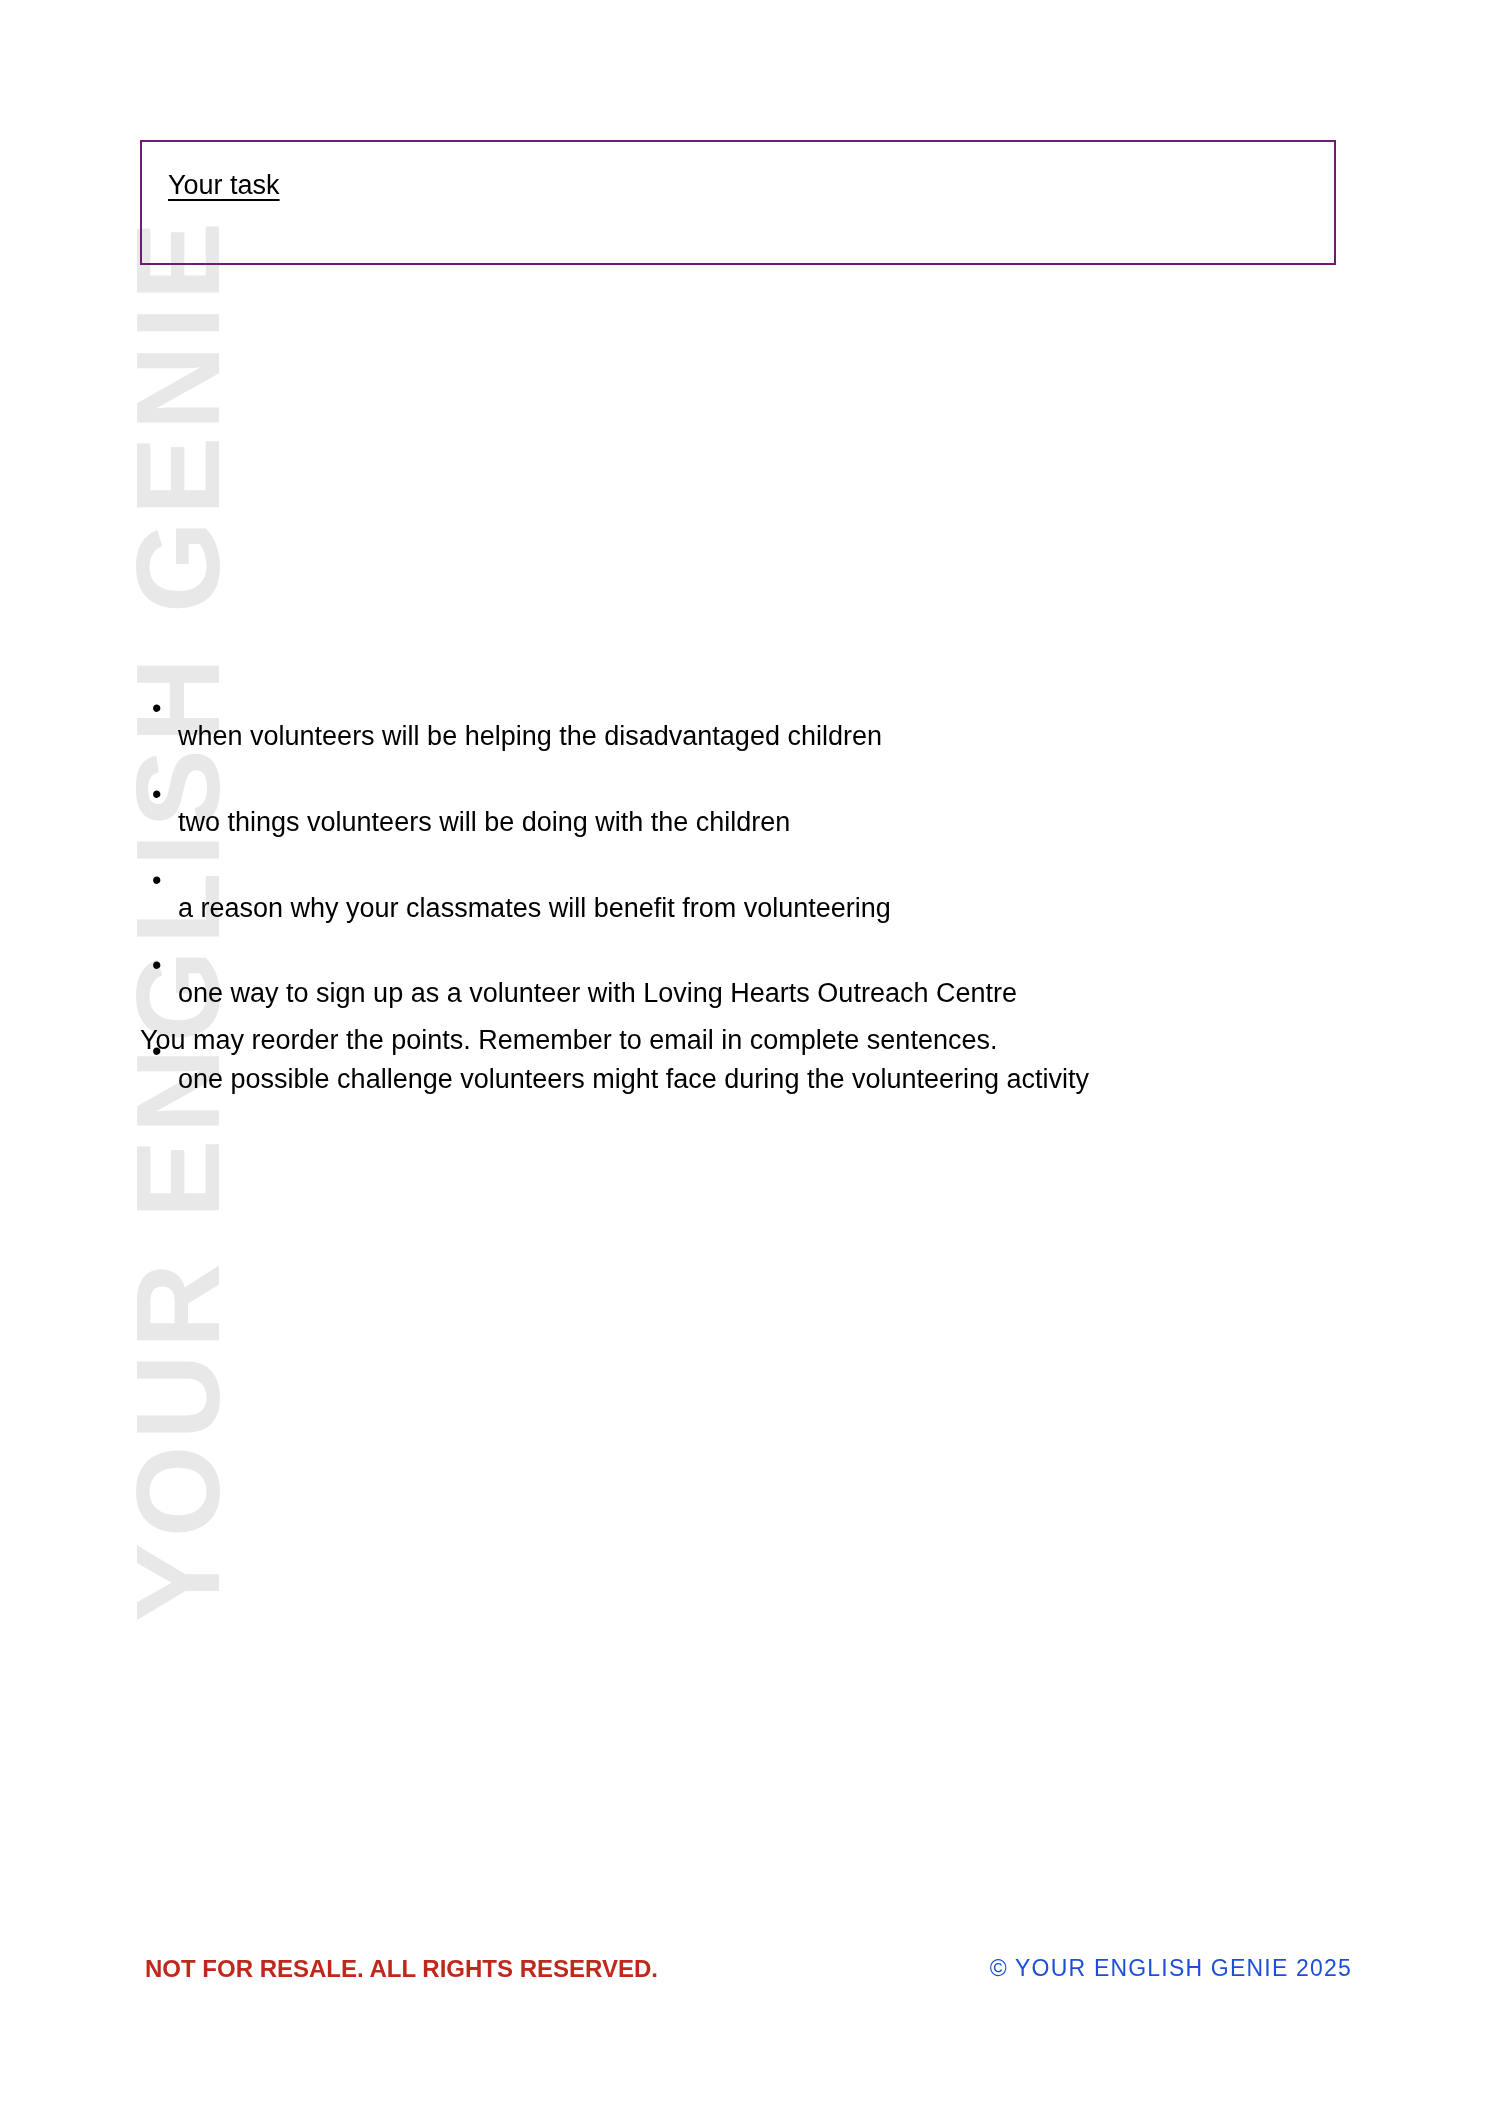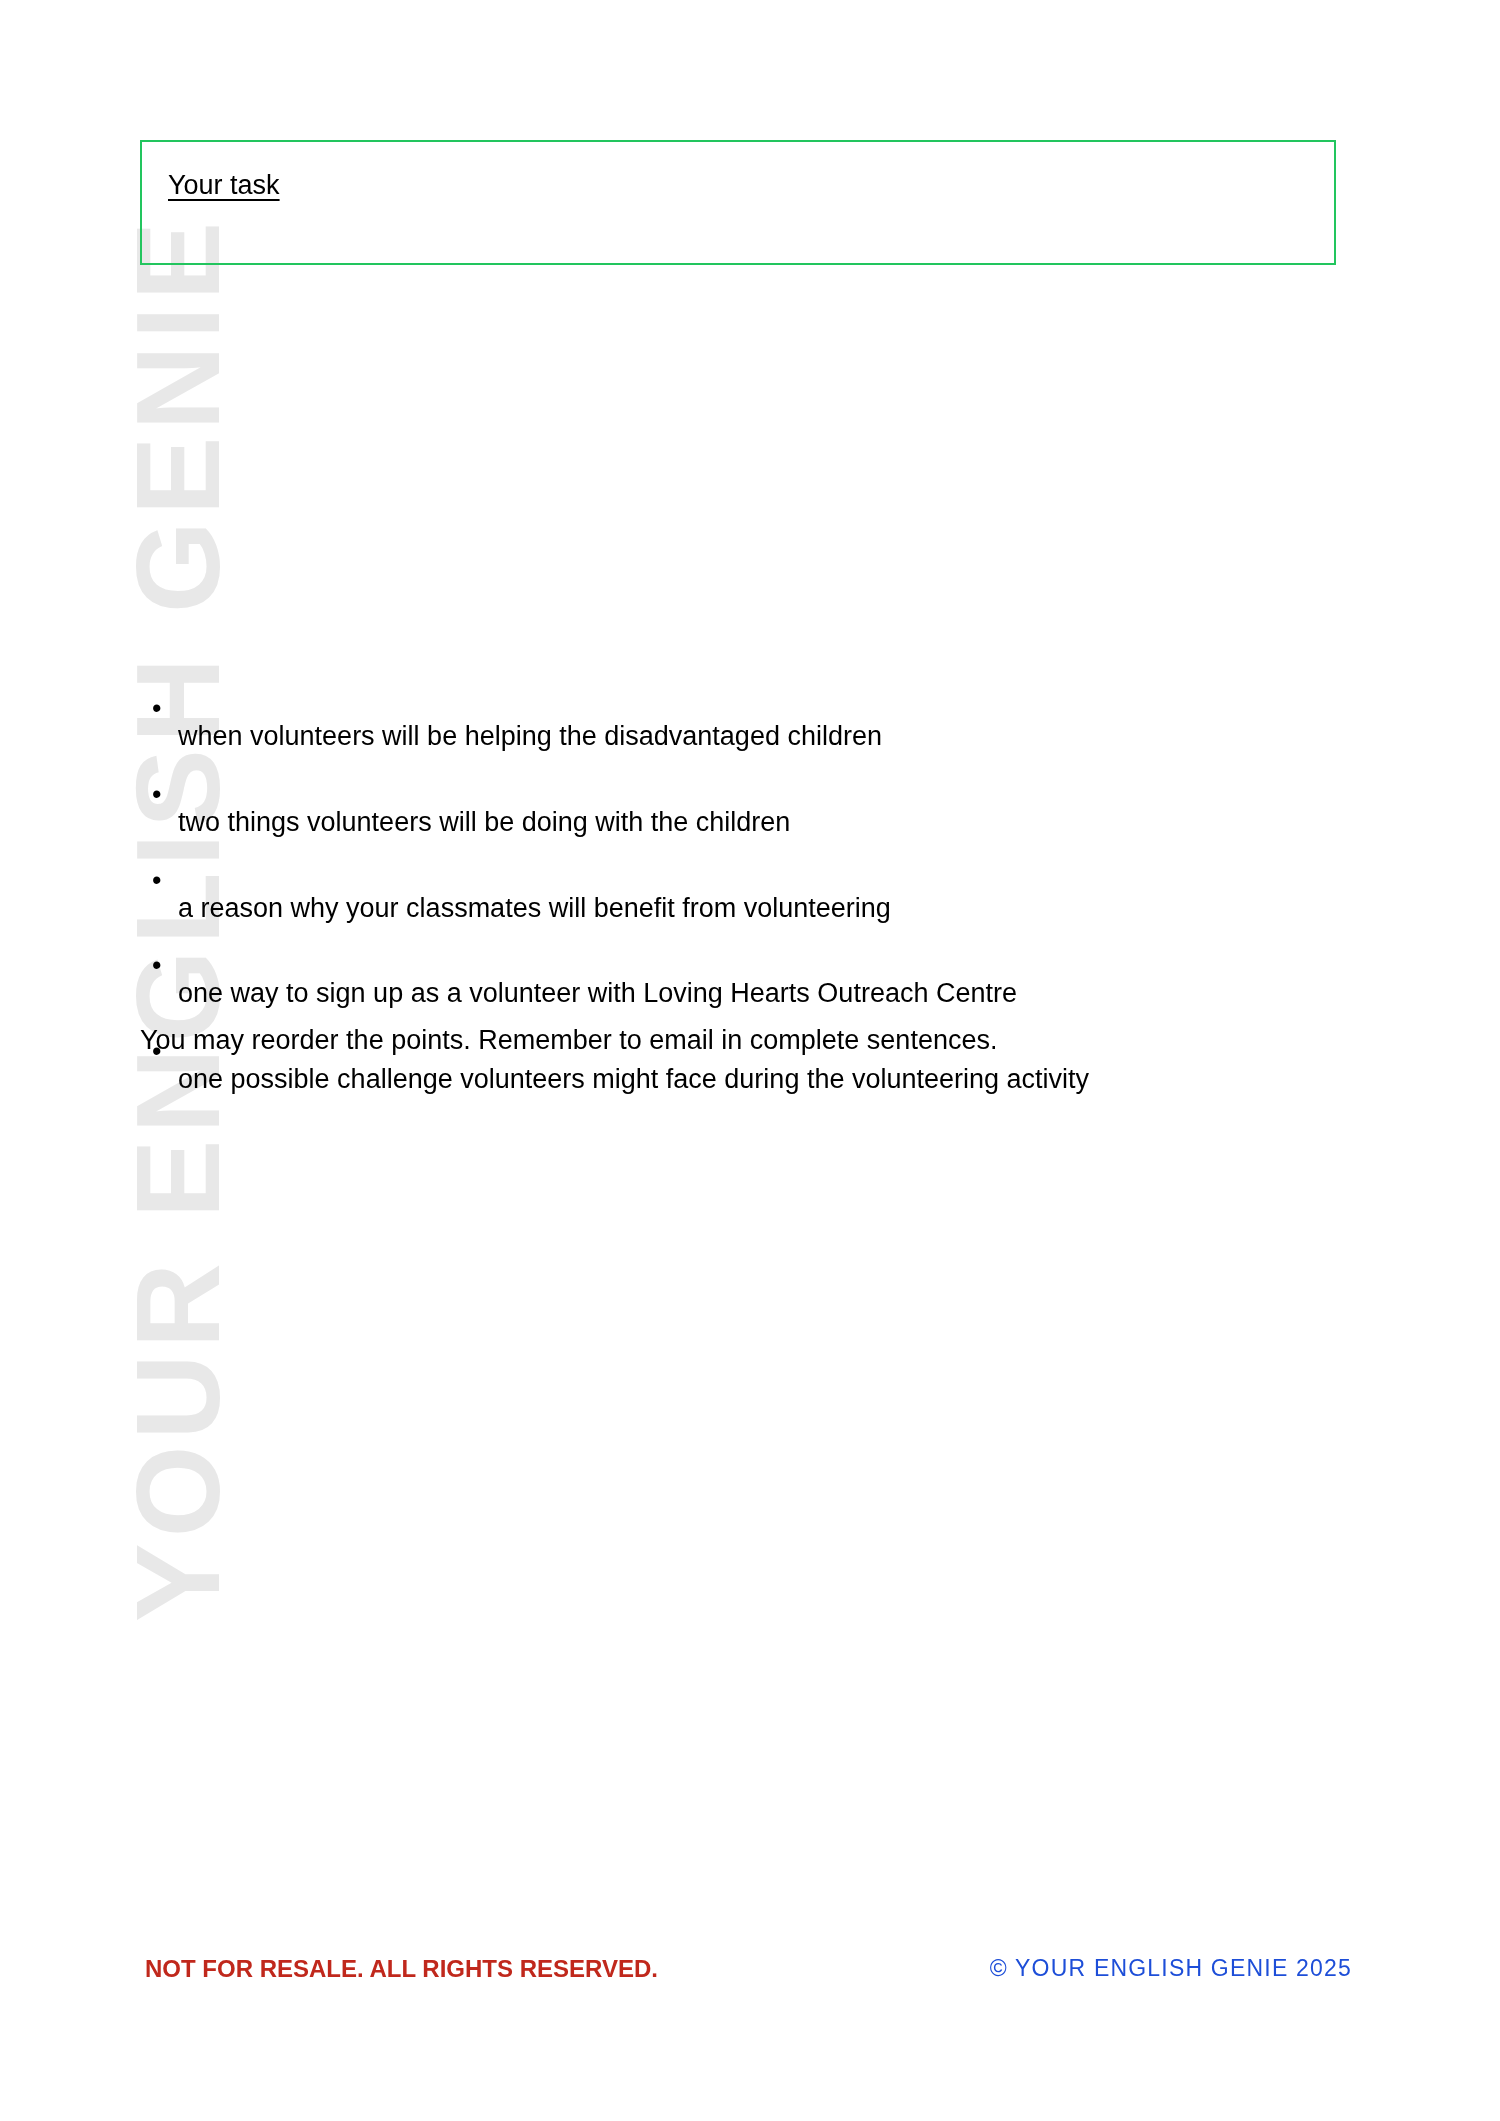--- a/index.html
+++ b/index.html
@@ -43,21 +43,21 @@
     inset: 0;
     z-index: 2;
   }
 
   .task-box {
     position: absolute;
     left: 140px;
     top: 140px;
     width: 1196px;
     box-sizing: border-box;
-    border: 2px solid #22c55e;
+    border: 2px solid #701a75;
     padding: 26px 30px 30px 26px;
     background: transparent;
   }
 
   .task-heading {
     font-size: 27px;
     line-height: 1.3;
     text-decoration: underline;
     text-underline-offset: 5px;
     margin: 0 0 30px 0;

